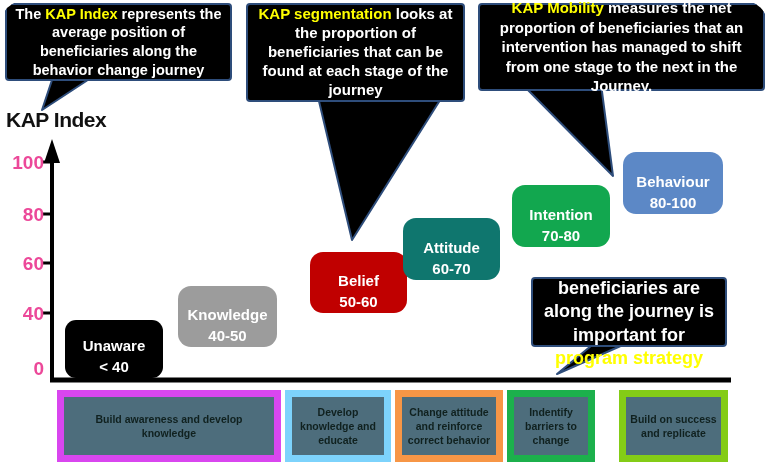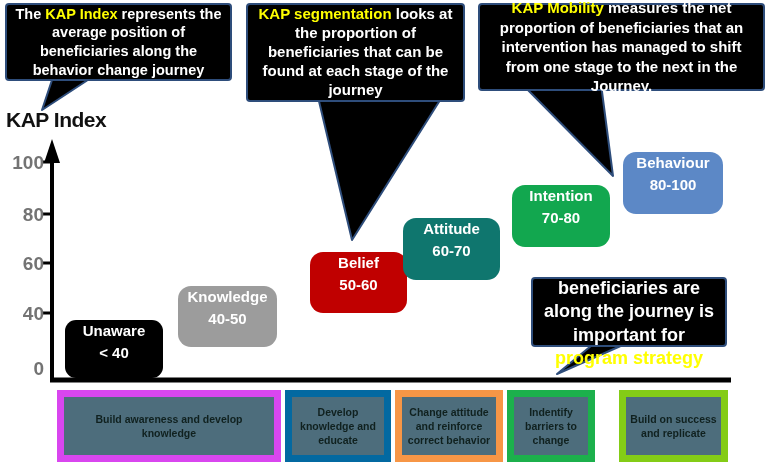--- a/index.html
+++ b/index.html
@@ -1,55 +1,55 @@
 <!DOCTYPE html>
 <html><head>
 <meta charset="utf-8">
 <style>
   html,body{margin:0;padding:0;background:#fff;}
   .stage{position:relative;width:768px;height:467px;background:#ffffff;overflow:hidden;
-         font-family:"Liberation Sans",sans-serif;}
+         font-family:"Liberation Sans",sans-serif;border-radius:26px;}
   svg.layer{position:absolute;left:0;top:0;z-index:1;}
 
   
   .callout{position:absolute;background:#000;border:2px solid #2E4D7B;border-radius:4px;
            color:#fff;display:flex;align-items:center;justify-content:center;text-align:center;
            font-weight:600;z-index:2;padding:2px 6px;box-sizing:border-box;}
   .callout .hl{color:#FFFF00;font-weight:700;}
   .c1{left:5px;top:3px;width:227px;height:78px;font-size:14.5px;line-height:1.28;}
   .c2{left:246px;top:3px;width:219px;height:99px;font-size:15px;line-height:1.26;}
   .c3{left:478px;top:3px;width:287px;height:88px;font-size:15px;line-height:1.3;}
   .c4{left:531px;top:277px;width:196px;height:70px;font-size:18px;line-height:1.3;}
 
   
   .axis-title{position:absolute;left:6px;top:108px;font-size:21px;font-weight:bold;color:#111;
               letter-spacing:-0.5px;z-index:2;}
   .ytick{position:absolute;left:2px;width:42px;text-align:right;font-size:19px;font-weight:bold;
-         color:#737373;z-index:2;line-height:1;}
+         color:#ec4899;z-index:2;line-height:1;}
   .yt100{top:153px;} .yt80{top:205px;} .yt60{top:254px;} .yt40{top:304px;} .yt0{top:359px;}
 
   
   .stagebox{position:absolute;border-radius:13px;color:#fff;font-weight:bold;display:flex;
-            flex-direction:column;align-items:center;justify-content:flex-start;text-align:center;
+            flex-direction:column;align-items:center;justify-content:flex-end;text-align:center;
             font-size:15px;line-height:1.45;z-index:2;}
   .s-unaware{left:65px;top:320px;width:98px;height:58px;background:#000000;border-radius:11px;}
   .s-knowledge{left:178px;top:286px;width:99px;height:61px;background:#9C9C9C;}
   .s-belief{left:290px;top:252px;width:97px;height:61px;background:#C00000;margin-left:20px;}
   .s-attitude{left:403px;top:218px;width:97px;height:62px;background:#0f766e;}
   .s-intention{left:512px;top:185px;width:98px;height:62px;background:#12A74F;}
   .s-behaviour{left:623px;top:152px;width:100px;height:62px;background:#5C88C6;}
 
   
   .strategy{position:absolute;top:390px;height:72px;z-index:2;box-sizing:border-box;}
   .strategy-inner{position:absolute;left:7px;top:7px;right:7px;bottom:7px;background:#4D6D7C;
                   display:flex;align-items:center;justify-content:center;text-align:center;
                   font-size:10.5px;font-weight:bold;color:#10211f;line-height:1.35;
                   padding:0 4px;box-sizing:border-box;}
   .b1{left:57px;width:224px;background:#d946ef;}
-  .b2{left:285px;width:106px;background:#0369a1;}
+  .b2{left:285px;width:106px;background:#7dd3fc;}
   .b3{left:395px;width:108px;background:#F79646;}
   .b4{left:507px;width:88px;background:#1CB04C;}
   .b5{left:619px;width:109px;background:#84cc16;}
 </style>
 </head>
 <body>
 
 <div class="stage">
 
   <svg class="layer" width="768" height="467" viewBox="0 0 768 467">

